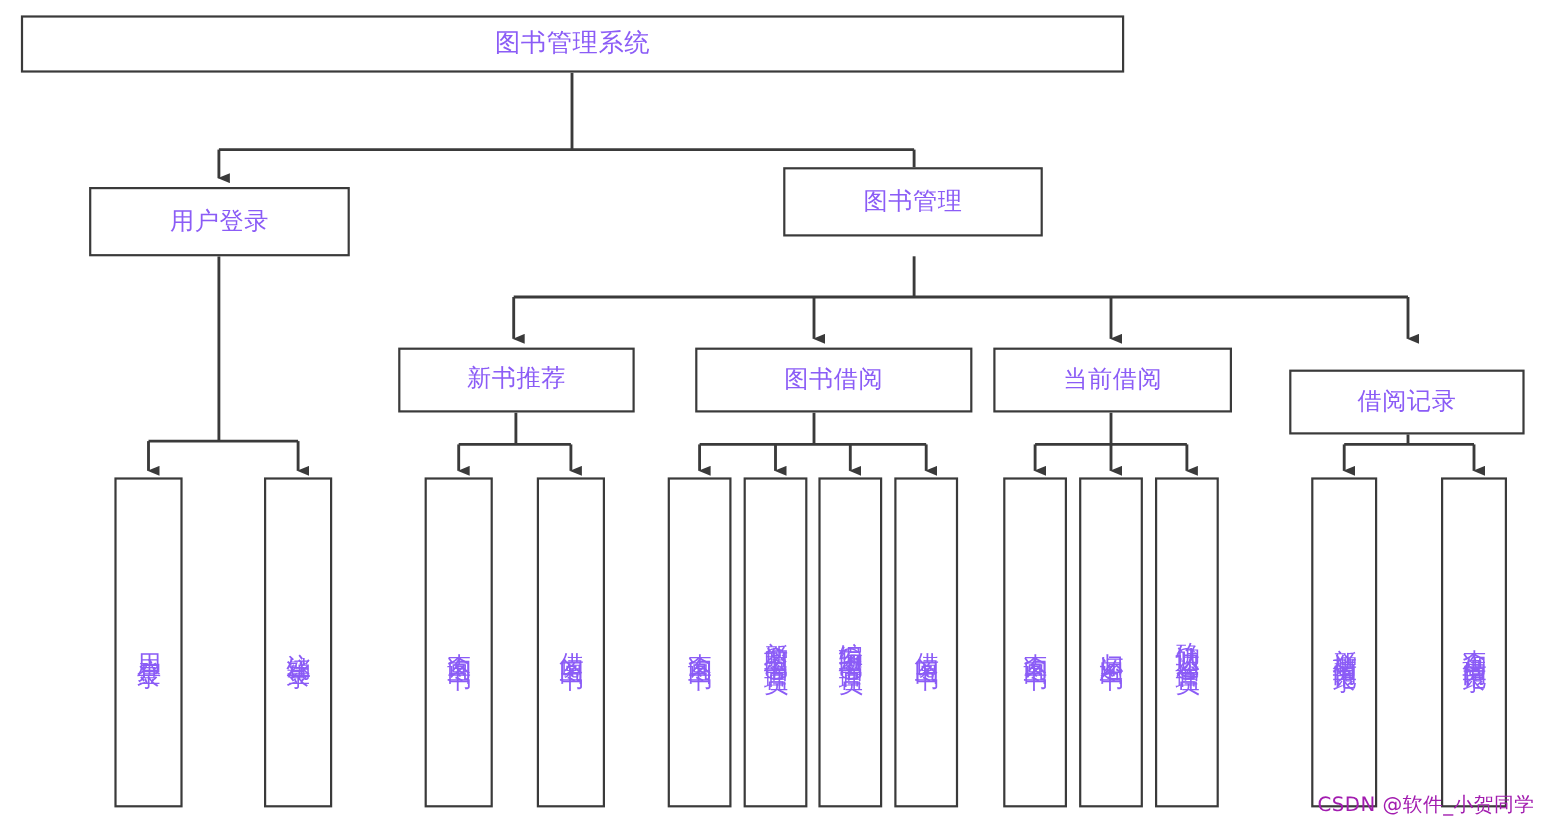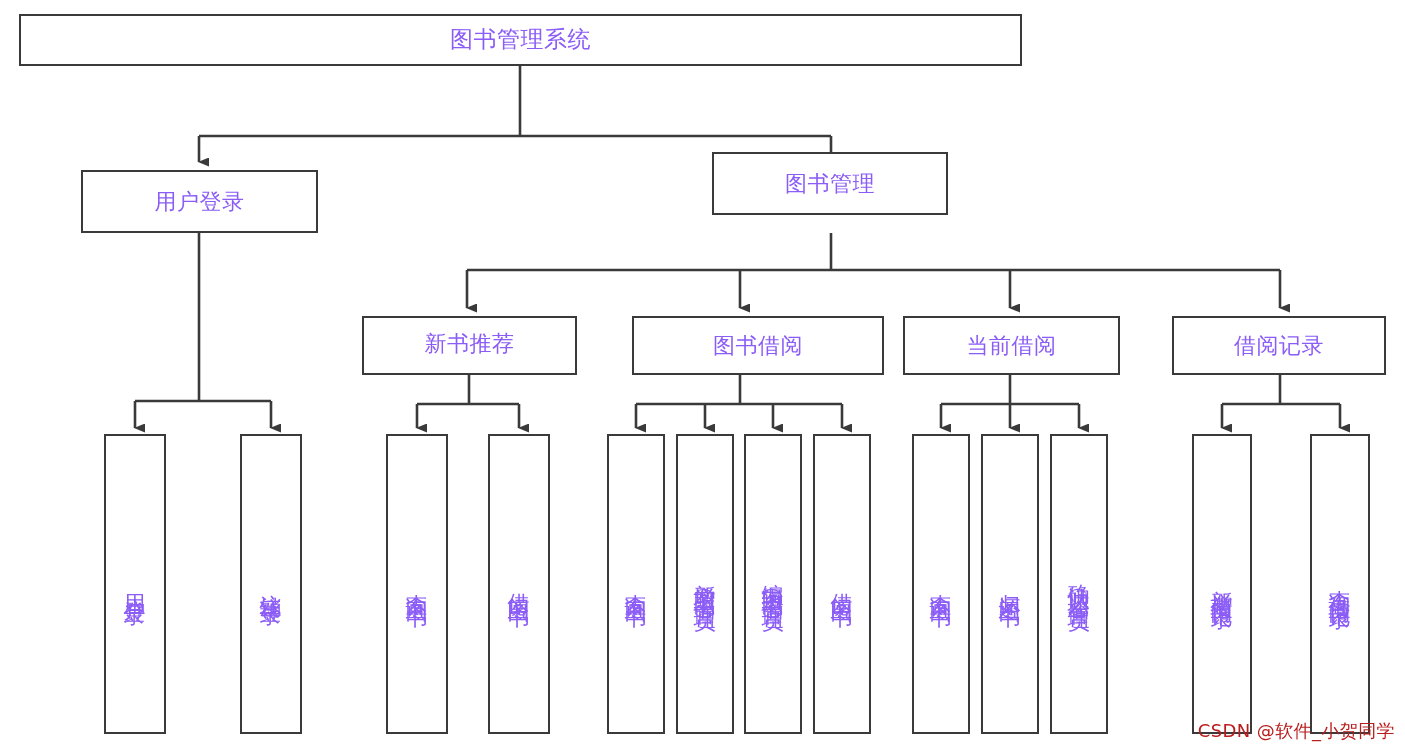--- a/index.html
+++ b/index.html
@@ -64,21 +64,21 @@
     line-height: 1.05;
     letter-spacing: 4px;
     white-space: nowrap;
     max-height: 100%;
   }
   #watermark {
     position: absolute;
     right: 10px;
     bottom: 4px;
     font-size: 18px;
-    color: #b91c1c;
+    color: #a21caf;
     white-space: nowrap;
     font-family: "DejaVu Sans", "Liberation Sans", sans-serif;
     letter-spacing: 0.4px;
   }
 </style>
 </head>
 <body>
 
 <div id="diagram-root">
 
@@ -145,21 +145,21 @@
 
   <div class="node horiz" style="left:362px; top:316px; width:215px; height:59px;font-family:Liberation Mono, monospace;">
     <span class="label">新书推荐</span>
   </div>
   <div class="node horiz" style="left:632px; top:316px; width:252px; height:59px;">
     <span class="label">图书借阅</span>
   </div>
   <div class="node horiz" style="left:903px; top:316px; width:217px; height:59px;">
     <span class="label">当前借阅</span>
   </div>
-  <div class="node horiz" style="left:1172px; top:316px; width:214px; height:59px;">
+  <div class="node horiz" style="left:1172px; top:336px; width:214px; height:59px;">
     <span class="label">借阅记录</span>
   </div>
 
   <div class="node vert" style="left:104px; top:434px; width:62px; height:300px;">
     <span class="label">用户登录</span>
   </div>
   <div class="node vert" style="left:240px; top:434px; width:62px; height:300px;">
     <span class="label">注销登录</span>
   </div>
 

